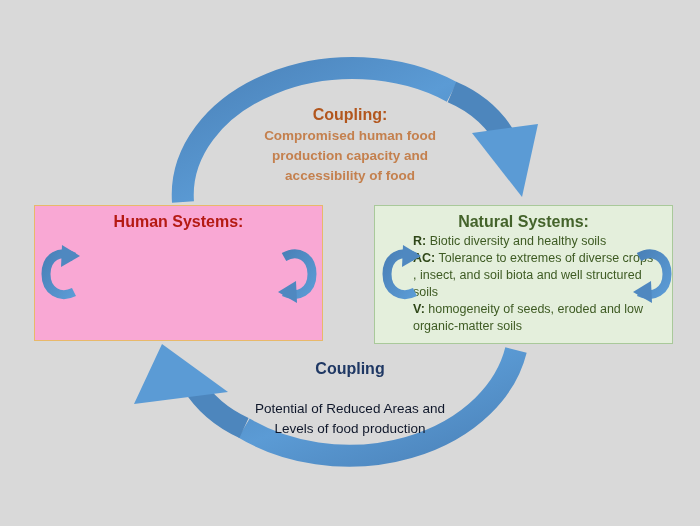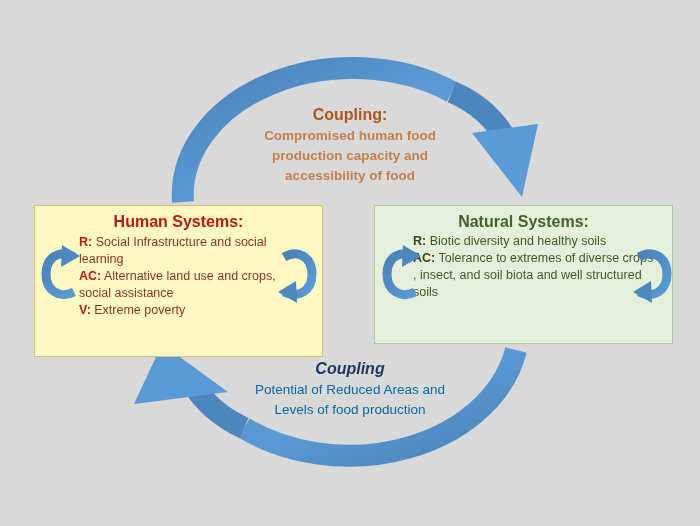--- a/index.html
+++ b/index.html
@@ -46,36 +46,36 @@
     line-height:20px;
     white-space:pre-line;
     font-weight:bold;
   }
   #coupling-bottom{
     left:222px;top:357px;width:256px;
   }
   #coupling-bottom .c-head{
     font-size:16px;font-weight:bold;color:#1f3864;
     line-height:23px;
-    font-style:italic;
   }
   #coupling-bottom .c-body{
-    font-size:13.5px;color:#0369a1;
+    font-size:13.5px;color:#0f172a;
     line-height:20px;
     white-space:pre-line;
+    margin-top:19px;
   }
   
   .sysbox{
     position:absolute;
     box-sizing:border-box;
     overflow:hidden;
   }
   #human-box{
-    left:34px;top:205px;width:289px;height:152px;
-    background:#fef9c3;
+    left:34px;top:205px;width:289px;height:136px;
+    background:#f9a8d4;
     border:1.5px solid #e8b96a;
   }
   #natural-box{
     left:374px;top:205px;width:299px;height:139px;
     background:#e4efdc;
     border:1.5px solid #a9c99a;
   }
   .sysbox h2{
     margin:0;
     text-align:center;
@@ -191,32 +191,28 @@
   </div>
 
   <div class="coupling-block" id="coupling-bottom">
     <div class="c-head">Coupling</div>
     <div class="c-body">Potential of Reduced Areas and
 Levels of food production</div>
   </div>
 
   <div class="sysbox" id="human-box">
     <h2>Human Systems:</h2>
-    <div class="lines" id="human-lines">
-        <p><b>R:</b><span> Social Infrastructure and social learning</span></p>
-        <p><b>AC:</b><span> Alternative land use and crops, social assistance</span></p>
-        <p><b>V:</b><span> Extreme poverty</span></p>
-      </div>
   </div>
 
   <div class="sysbox" id="natural-box">
     <h2>Natural Systems:</h2>
     <div class="lines" id="natural-lines">
         <p><b>R:</b><span> Biotic diversity and healthy soils</span></p>
         <p><b>AC:</b><span> Tolerance to extremes of diverse crops , insect, and soil biota and well structured soils</span></p>
+        <p><b>V:</b><span> homogeneity of seeds, eroded and low organic-matter soils</span></p>
       </div>
   </div>
 
   <svg class="mini-arrow" id="human-arrow-left" width="46" height="62" viewBox="0 0 46 62">
     <path d="M34,14 C20,6 6,14 6,31 C6,48 20,56 34,49" fill="none" stroke="url(#gradMini)" stroke-width="9"></path>
     <polygon points="22,2 40,13 21,24" fill="#4f88c0"></polygon>
   </svg>
   <svg class="mini-arrow" id="human-arrow-right" width="46" height="62" viewBox="0 0 46 62">
     <path d="M12,14 C26,6 40,14 40,31 C40,48 26,56 12,49" fill="none" stroke="url(#gradMini)" stroke-width="9"></path>
     <polygon points="24,38 6,49 25,60" fill="#4f88c0"></polygon>

